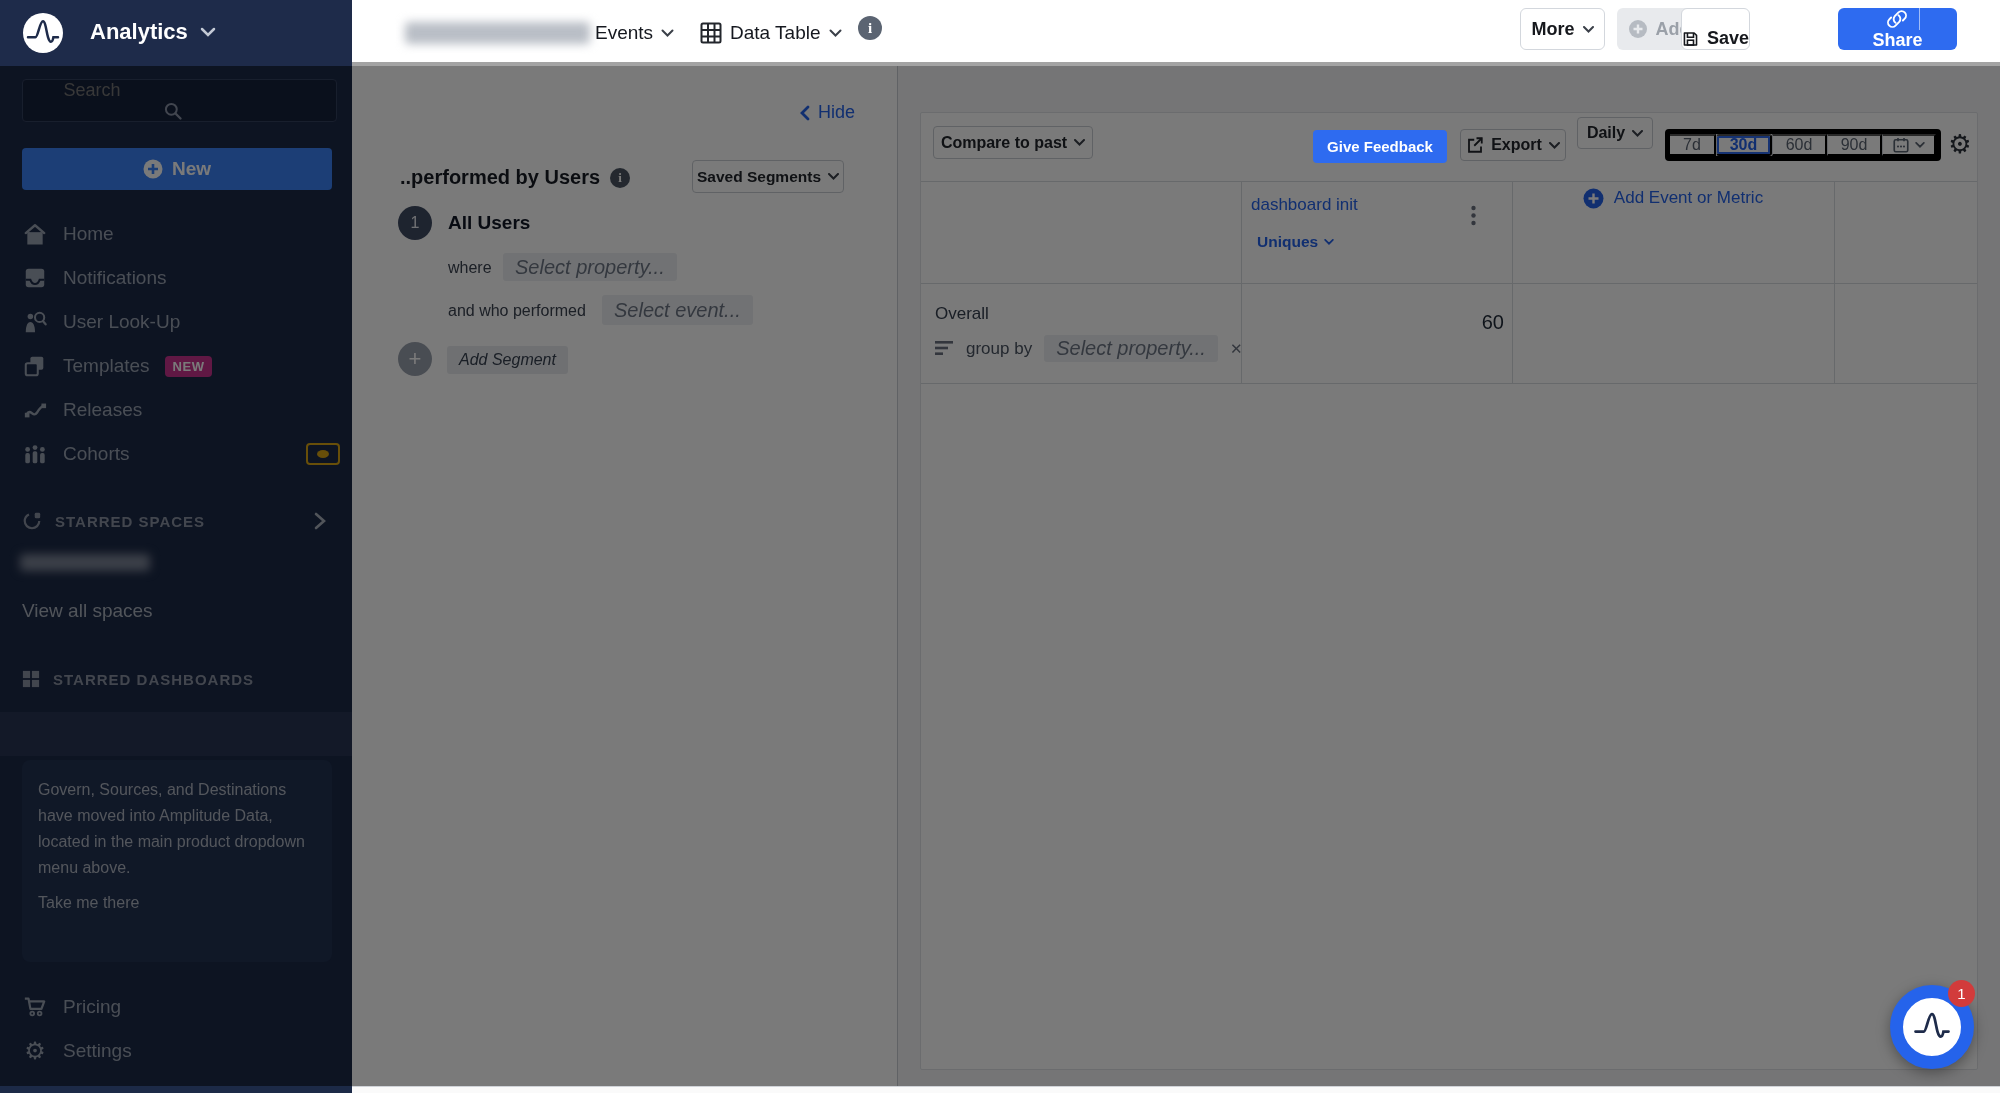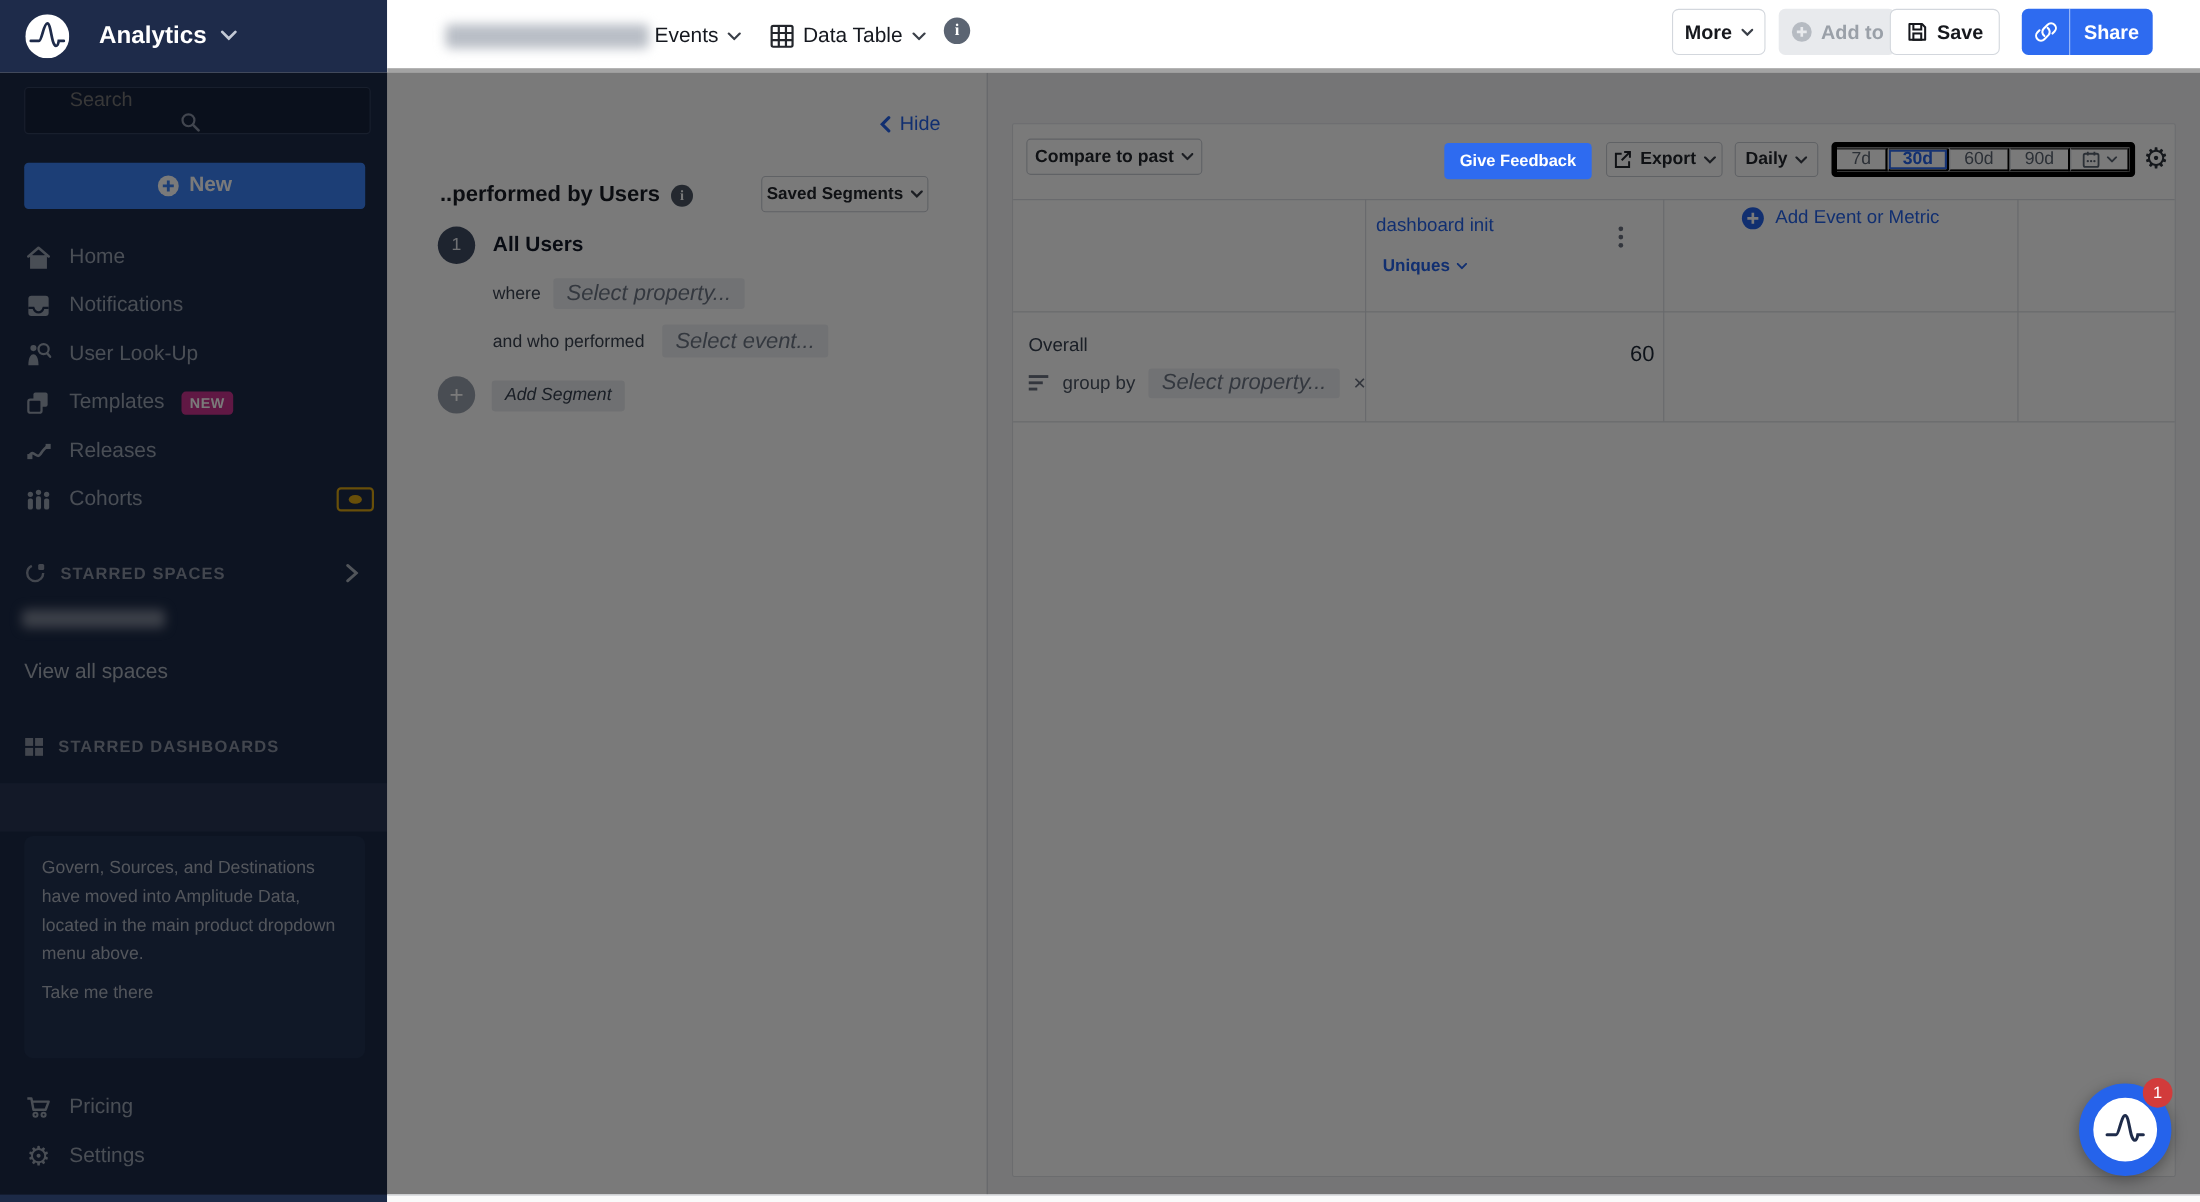--- a/index.html
+++ b/index.html
@@ -49,21 +49,21 @@
   .row-label { position:absolute; color:#3b4351; font-size:16px; }
   .chip { position:absolute; background:#edeff2; border-radius:3px; color:#6d7685; font-style:italic; font-size:20px; display:flex; align-items:center; padding:0 12px; cursor:pointer; border:none; font-family:"Liberation Sans", sans-serif; }
   .add-circle { position:absolute; left:46px; top:276px; width:34px; height:34px; border-radius:50%; background:#9aa1ad; color:#fff; font-size:22px; display:flex; align-items:center; justify-content:center; cursor:pointer; }
 
   
   .main-region { position:absolute; left:898px; top:66px; width:1102px; height:1020px; background:#f4f5f7; }
   .card { position:absolute; left:22px; top:46px; width:1058px; height:958px; background:#ffffff; border:1px solid #dfe2e7; border-radius:2px; }
   .btn-outline { background:#fff; border:1px solid #c8ccd3; border-radius:4px; font-weight:bold; color:#23262c; display:flex; align-items:center; justify-content:center; gap:7px; cursor:pointer; font-family:"Liberation Sans", sans-serif; }
   .compare-btn { position:absolute; left:12px; top:13px; width:160px; height:33px; font-size:16px; }
   .export-btn { position:absolute; left:539px; top:16px; width:106px; height:32px; font-size:16px; }
-  .daily-btn { position:absolute; left:656px; top:16px; width:76px; height:32px; font-size:16px; }
+  .daily-btn { position:absolute; left:656px; top:4px; width:76px; height:32px; font-size:16px; }
   .seg-group { position:absolute; left:744px; top:16px; height:32px; display:flex; border:5px solid #000000; border-radius:4px; overflow:hidden; }
   .seg-item { display:flex; align-items:center; justify-content:center; font-size:16px; color:#5b6472; border-left:1px solid #d4d8dd; cursor:pointer; background:#fff; font-family:"Liberation Sans", sans-serif; }
   .seg-item:first-child { border-left:none; }
   .seg-item.sel { color:#2563eb; box-shadow:inset 0 0 0 2px #2e6bf0; border-radius:3px; font-weight:bold; }
   .gear-btn { position:absolute; left:1022px; top:14px; width:34px; height:34px; display:flex; align-items:center; justify-content:center; color:#2d323b; font-size:26px; cursor:pointer; }
 
   .tline { position:absolute; background:#d8dbe0; }
   .link-blue { color:#2563eb; cursor:pointer; }
   .cell-event { position:absolute; left:330px; top:82px; font-size:17px; }
   .cell-metric { position:absolute; left:336px; top:120px; font-size:15.5px; font-weight:bold; display:flex; align-items:center; gap:6px; }
@@ -131,30 +131,30 @@
     </div>
 
     <div class="tb-btn disabled" style="left:1265px;width:106px;">
       <svg width="20" height="20" viewBox="0 0 20 20">
           <circle cx="10" cy="10" r="9" fill="#b6bbc2"></circle>
           <path d="M10 5.5 V14.5 M5.5 10 H14.5" stroke="#e8eaed" stroke-width="2.4"></path>
         </svg>
       <span>Add to</span>
     </div>
 
-    <div class="tb-btn" style="left:1366px;width:100px;">
+    <div class="tb-btn" style="left:1329px;width:69px;align-items:flex-end;">
       <svg width="20" height="20" viewBox="0 0 28 28">
           <path d="M4 4 H20 L24 8 V24 H4 Z" stroke="#16181d" stroke-width="2.6" fill="none" stroke-linejoin="round"></path>
           <path d="M9 4 V11 H19 V4" stroke="#16181d" stroke-width="2.6" fill="none"></path>
           <rect x="9" y="16" width="10" height="8" stroke="#16181d" stroke-width="2.6" fill="none"></rect>
         </svg>
       <span>Save</span>
     </div>
 
-    <div class="share-group" style="left:1486px;">
+    <div class="share-group" style="left:1486px;flex-direction:column;">
       <div class="share-ico-seg">
         <svg width="22" height="22" viewBox="0 0 30 30">
             <path d="M13 20 a6 6 0 0 1 -1 -9 l5 -5 a6 6 0 0 1 8.5 8.5 l-2.5 2.5" stroke="#ffffff" stroke-width="2.6" fill="none" stroke-linecap="round"></path>
             <path d="M17 10 a6 6 0 0 1 1 9 l-5 5 a6 6 0 0 1 -8.5 -8.5 l2.5 -2.5" stroke="#ffffff" stroke-width="2.6" fill="none" stroke-linecap="round"></path>
           </svg>
       </div>
       <div class="share-label-seg">Share</div>
     </div>
   </div>
 

